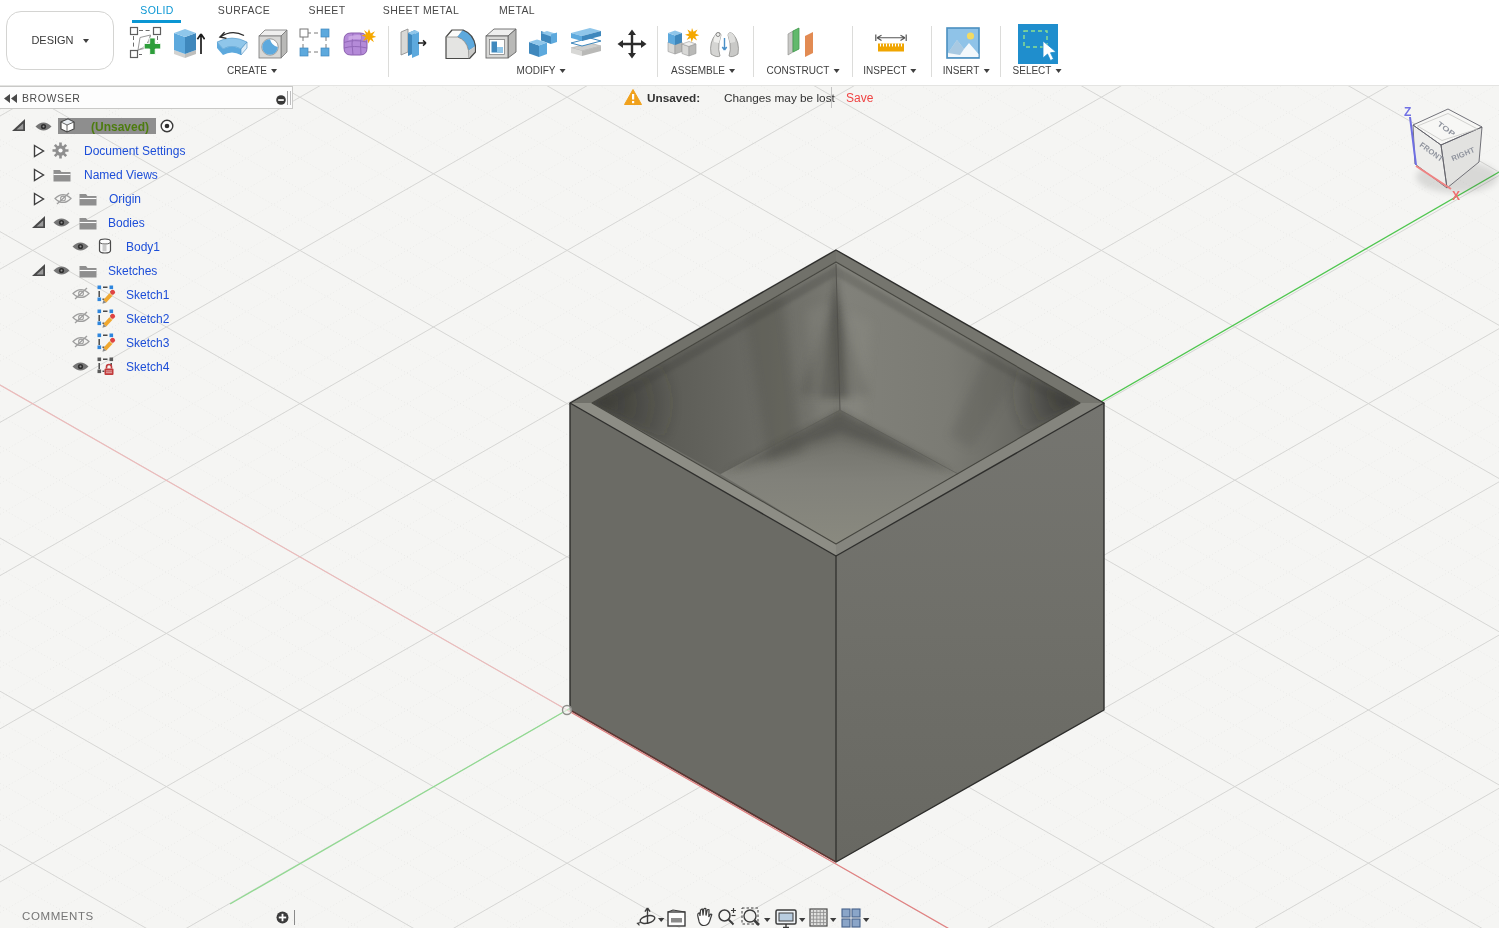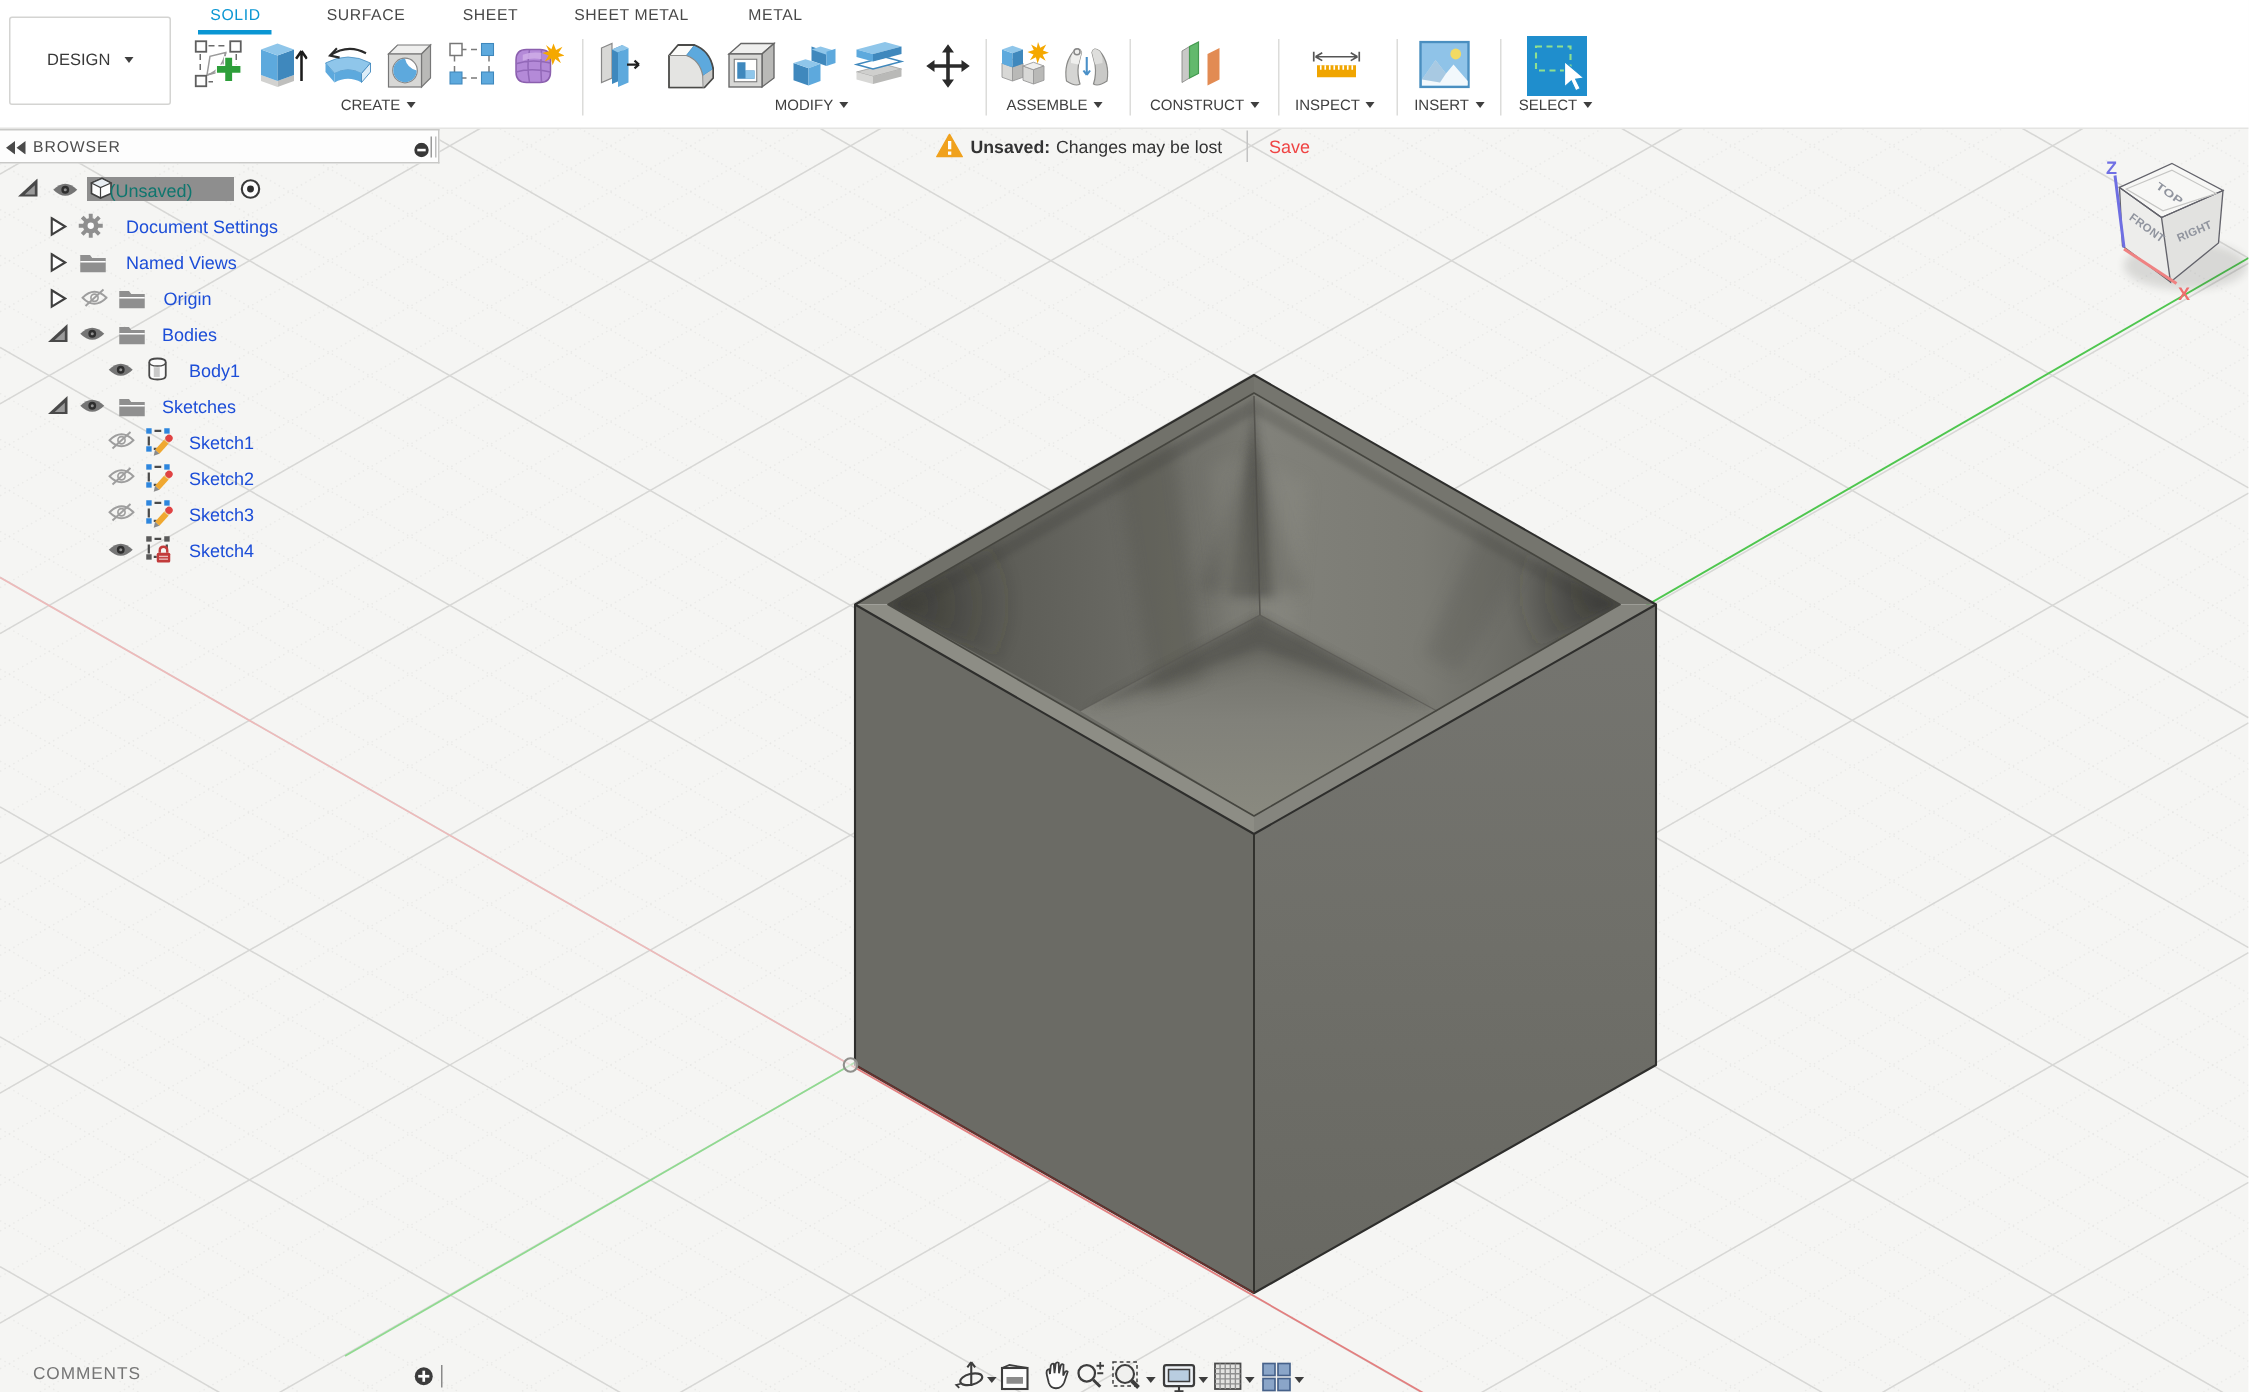--- a/index.html
+++ b/index.html
@@ -1,19 +1,19 @@
 <!DOCTYPE html>
 <html><head><meta charset="utf-8"><style>
 *{margin:0;padding:0;box-sizing:border-box}
 html,body{width:1499px;height:928px;overflow:hidden;font-family:"Liberation Sans",sans-serif;background:#fff}
 .abs{position:absolute}
 #toolbar{position:absolute;left:0;top:0;width:1499px;height:86px;background:#fff;border-bottom:1px solid #e4e4e2;z-index:5}
 .tab{position:absolute;top:4px;font-size:10.5px;letter-spacing:.4px;color:#484848}
 .tab.on{color:#0a96d3}
-#designbtn{position:absolute;left:6px;top:11px;width:108px;height:59px;border:1px solid #d4d4d2;border-radius:2px;background:#fff;color:#383838;font-size:11px;text-align:center;line-height:57px}
+#designbtn{position:absolute;left:6px;top:11px;width:108px;height:59px;border:1px solid #d4d4d2;border-radius:15px;background:#fff;color:#383838;font-size:11px;text-align:center;line-height:57px}
 .glabel{position:absolute;top:65px;font-size:10px;color:#404040;white-space:nowrap}
 .sep{position:absolute;top:26px;height:51px;width:1px;background:#dcdcda}
 .car{display:inline-block;width:0;height:0;border-left:3.5px solid transparent;border-right:3.5px solid transparent;border-top:4px solid #3f3f3f;margin-left:4px;margin-bottom:1px}
 .ico{position:absolute}
 #vp{position:absolute;left:0;top:86px;z-index:1}
 #browser{position:absolute;left:0;top:86px;z-index:6}
 #bhead{position:absolute;left:0;top:0;width:293px;height:23px;background:#fdfdfd;border:1px solid #c9c9c7;border-left:none}
 #bhead .t{position:absolute;left:22px;top:5px;font-size:10.5px;letter-spacing:.6px;color:#4d4d4d}
 .trow{position:absolute;font-size:12px;color:#1d4ed8;white-space:nowrap}
 #warn{position:absolute;left:612px;top:86px;width:300px;height:22px;z-index:6;font-size:12px;color:#333;white-space:nowrap}
@@ -440,21 +440,21 @@
       <path d="M0.5 5.5 Q8.5 -2.5 16.5 5.5 Q8.5 13.5 0.5 5.5 Z" fill="#757575"></path>
       <circle cx="8.5" cy="5.5" r="2.6" fill="#2e2e2e"></circle>
       <circle cx="8.5" cy="5.5" r="1" fill="#909090"></circle>
     </svg>
 <div class="abs" style="left:57.5px;top:32px;width:98.5px;height:16px;background:#8e8e8e"></div>
 <svg class="abs" style="left:59px;top:31px" width="17" height="17" viewBox="0 0 17 17">
       <path d="M2 5 L9 2 L15 5 L15 12 L8 15 L2 12 Z" fill="#fdfdfd" stroke="#3f3f3f" stroke-width="1.1"></path>
       <path d="M2 5 L9 2 L15 5 L8 8 Z" fill="#e9eef3" stroke="#3f3f3f" stroke-width="0.8"></path>
       <path d="M8 8 L8 15" fill="none" stroke="#3f3f3f" stroke-width="0.8"></path>
     </svg>
-<div class="trow" style="left:73px;top:33.5px;color:#0f766e;font-weight:normal">(Unsaved)</div>
+<div class="trow" style="left:91px;top:33.5px;color:#4d7c0f;font-weight:bold">(Unsaved)</div>
 <svg class="abs" style="left:160px;top:33px" width="14" height="14" viewBox="0 0 14 14">
       <circle cx="7" cy="7" r="5.8" fill="#fdfdfd" stroke="#3a3a3a" stroke-width="1.4"></circle>
       <circle cx="7" cy="7" r="2.3" fill="#2e2e2e"></circle>
     </svg>
 <svg class="abs" style="left:33px;top:58px" width="12" height="14" viewBox="0 0 12 14">
       <path d="M1.5 1.5 L10.5 7 L1.5 12.5 Z" fill="#fdfdfd" stroke="#3f3f3f" stroke-width="1.4"></path>
     </svg>
 <svg class="abs" style="left:52px;top:56px" width="17" height="17" viewBox="0 0 17 17">
       <g fill="#8f8f8f">
         <circle cx="8.5" cy="8.5" r="5.2"></circle>
@@ -598,21 +598,21 @@
     </svg>
 <div class="trow" style="left:126px;top:274px">Sketch4</div>
 </div>
 <div id="warn">
 <svg style="position:absolute;left:12px;top:3px" width="18" height="16" viewBox="0 0 18 16">
       <path d="M9 0.5 L17.5 15.5 L0.5 15.5 Z" fill="#f0a11c" stroke="#f0a11c" stroke-linejoin="round"></path>
       <rect x="8" y="5" width="2.2" height="5.5" fill="#fff"></rect>
       <rect x="8" y="12" width="2.2" height="2.2" fill="#fff"></rect>
     </svg>
 <span style="position:absolute;left:35px;top:5px;font-weight:bold;font-size:11.8px">Unsaved:</span>
-<span style="position:absolute;left:92px;top:5px;font-size:11.8px">Changes may be lost</span>
+<span style="position:absolute;left:112px;top:5px;font-size:11.8px">Changes may be lost</span>
 <div style="position:absolute;left:219px;top:1px;width:1px;height:21px;background:#c3c3c3"></div>
 <span style="position:absolute;left:234px;top:5px;color:#ef4444">Save</span>
 </div>
 <div id="comments">COMMENTS
 <svg style="position:absolute;left:254px;top:1px" width="13" height="13" viewBox="0 0 13 13">
       <circle cx="6.5" cy="6.5" r="6" fill="#3c3c3c"></circle>
       <rect x="5.6" y="2.8" width="1.8" height="7.4" fill="#fff"></rect>
       <rect x="2.8" y="5.6" width="7.4" height="1.8" fill="#fff"></rect>
     </svg>
 <div style="position:absolute;left:272px;top:0px;width:1px;height:15px;background:#8a8a8a"></div>

